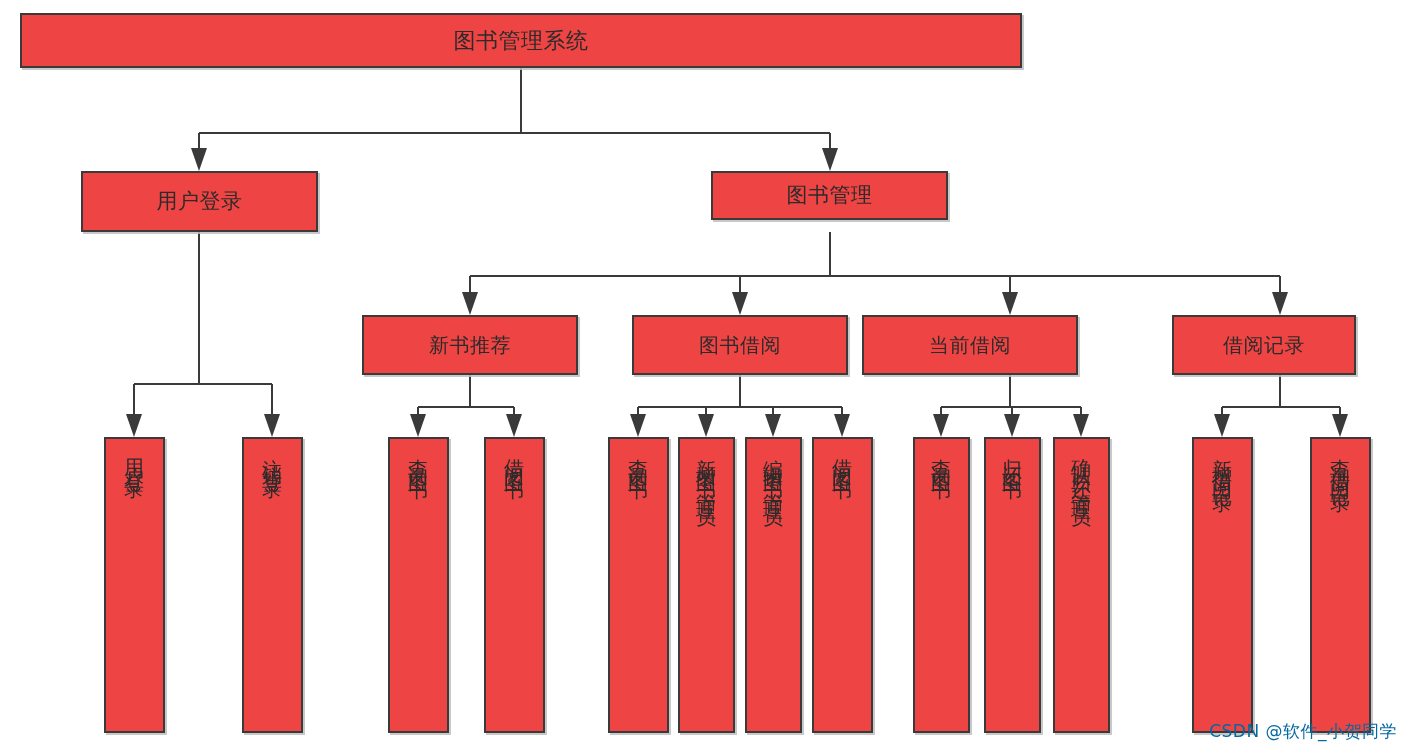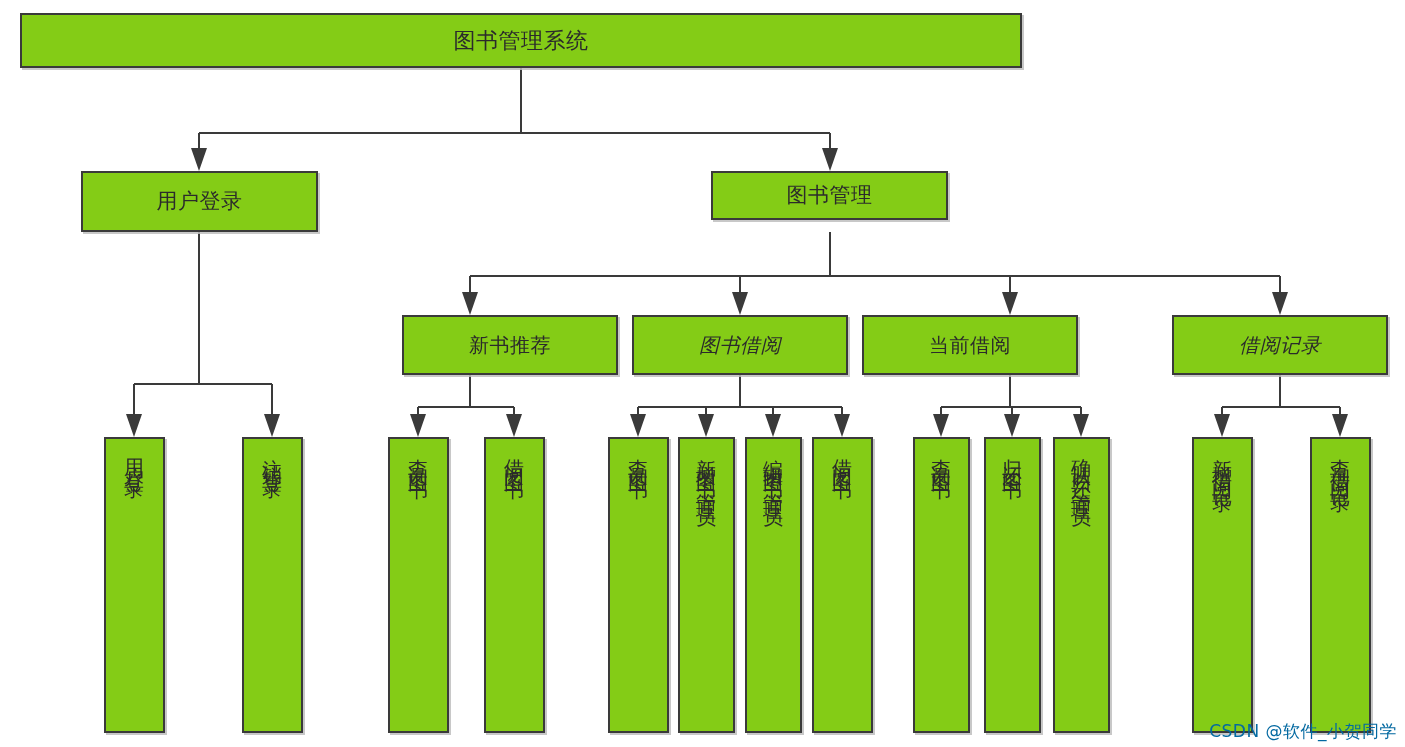--- a/index.html
+++ b/index.html
@@ -41,21 +41,21 @@
   }
   #connector-layer polygon.arrowhead {
     fill: #3a3a3a;
     stroke: none;
   }
 
   
   .node {
     position: absolute;
     box-sizing: border-box;
-    background: #84cc16;
+    background: #ef4444;
     border: 2.6px solid #3a3a3a;
     box-shadow: 2px 2px 0 0 rgba(190,190,190,0.85);
     display: flex;
     align-items: center;
     justify-content: center;
     color: #2b2b2b;
   }
 
   .node-label {
     display: block;
@@ -187,33 +187,33 @@
   </div>
 
   <div class="node horiz level2" style="left:81px; top:171px; width:237px; height:61px;">
     <span class="node-label">用户登录</span>
   </div>
 
   <div class="node horiz level2" style="left:711px; top:171px; width:237px; height:49px;">
     <span class="node-label">图书管理</span>
   </div>
 
-  <div class="node horiz level3" style="left:362px; top:315px; width:216px; height:60px;margin-left:40px;">
+  <div class="node horiz level3" style="left:362px; top:315px; width:216px; height:60px;">
     <span class="node-label">新书推荐</span>
   </div>
 
-  <div class="node horiz level3" style="left:632px; top:315px; width:216px; height:60px;font-style:italic;">
+  <div class="node horiz level3" style="left:632px; top:315px; width:216px; height:60px;">
     <span class="node-label">图书借阅</span>
   </div>
 
   <div class="node horiz level3" style="left:862px; top:315px; width:216px; height:60px;">
     <span class="node-label">当前借阅</span>
   </div>
 
-  <div class="node horiz level3" style="left:1172px; top:315px; width:216px; height:60px;font-style:italic;">
+  <div class="node horiz level3" style="left:1172px; top:315px; width:184px; height:60px;">
     <span class="node-label">借阅记录</span>
   </div>
 
   <div class="node leaf" style="left:104px; top:437px; width:61px; height:296px;">
     <span class="node-label">用户登录</span>
   </div>
 
   <div class="node leaf" style="left:242px; top:437px; width:61px; height:296px;">
     <span class="node-label">注销登录</span>
   </div>

